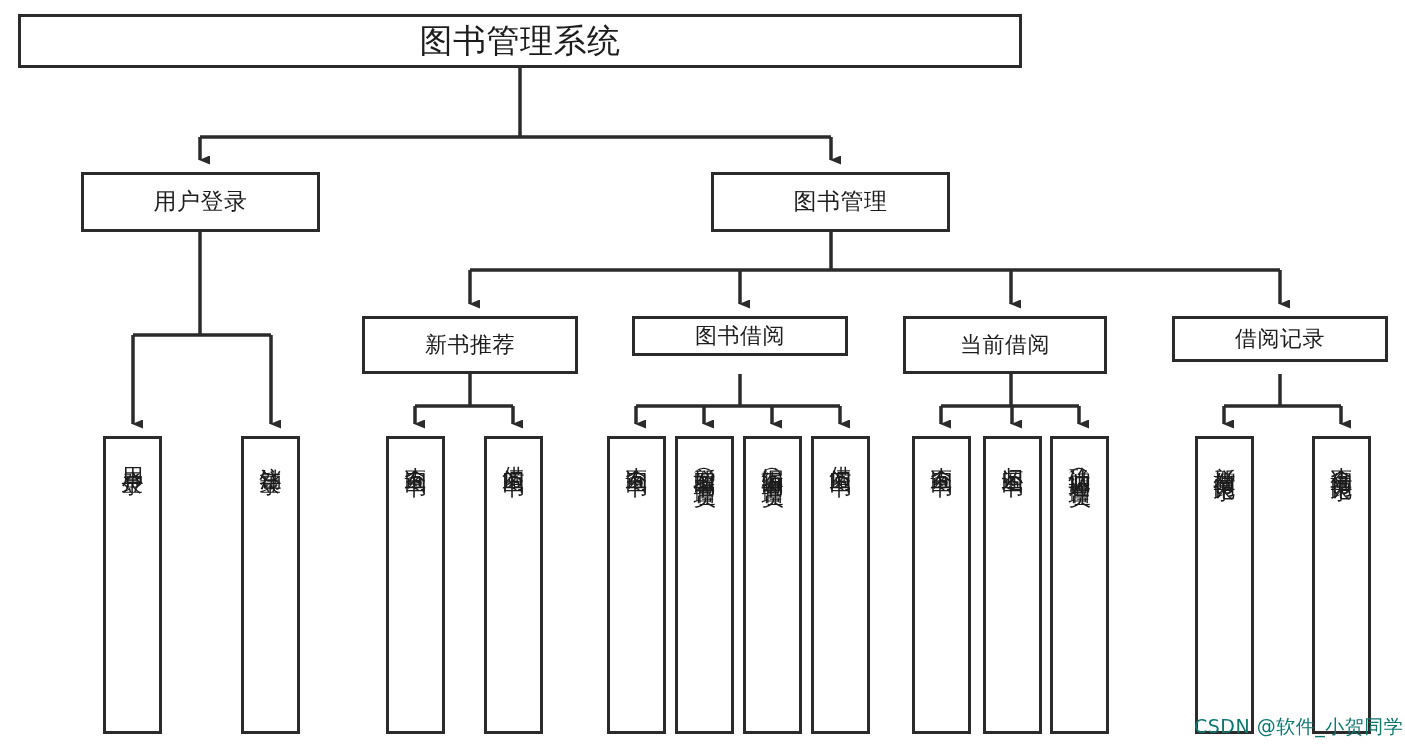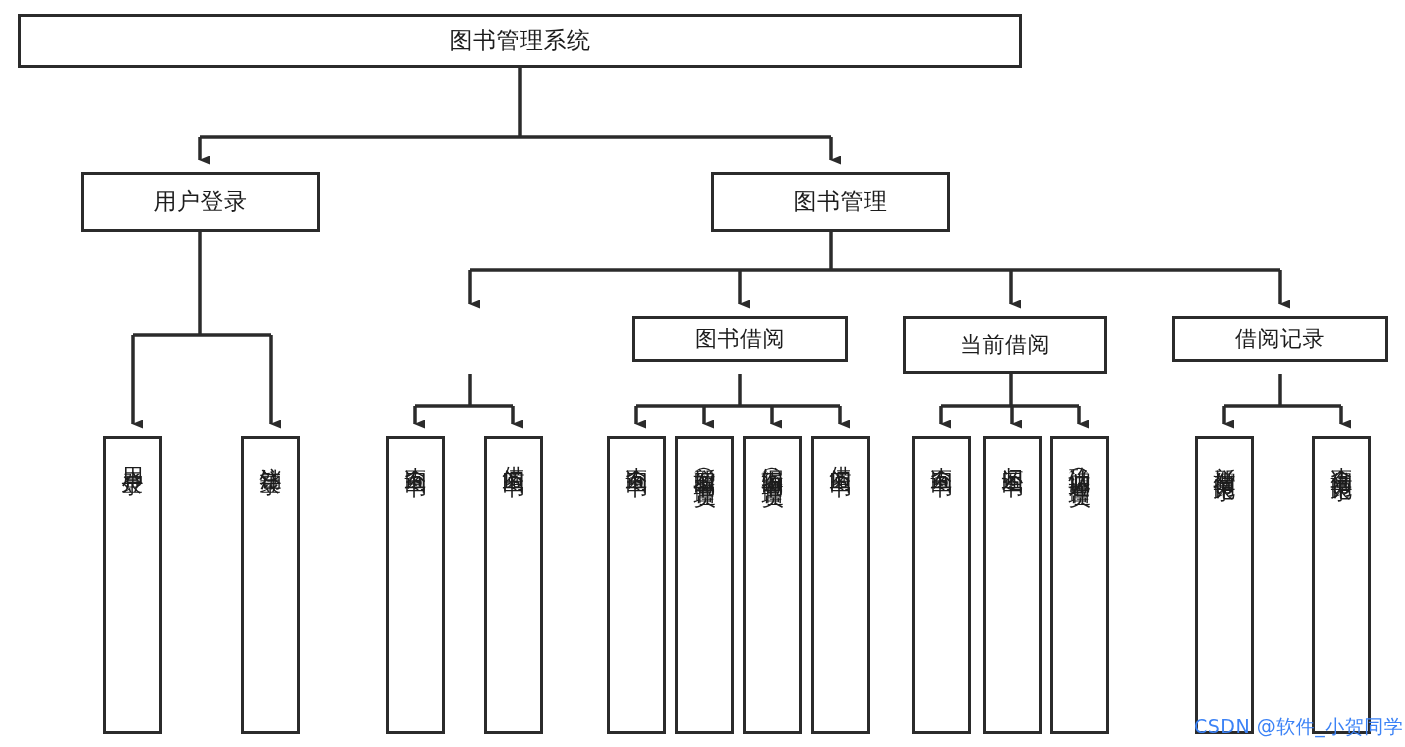--- a/index.html
+++ b/index.html
@@ -34,41 +34,41 @@
     display: flex;
     align-items: center;
     justify-content: center;
     color: #1c1c1c;
   }
   .node .label {
     text-align: center;
     line-height: 1.12;
     letter-spacing: 0.5px;
   }
-  .node.root .label { font-size: 23px; }
+  .node.root .label { font-size: 33px; }
   .node.level2 .label { font-size: 23px; }
   .node.level3 .label { font-size: 22px; }
 
   .node.leaf {
     align-items: flex-start;
     justify-content: center;
     padding-top: 10px;
   }
   .node.leaf .label {
     font-size: 22px;
     writing-mode: vertical-rl;
     text-orientation: upright;
     letter-spacing: 3px;
     line-height: 1;
     white-space: nowrap;
   }
   .watermark {
     position: absolute;
     font-size: 19px;
-    color: #3b82f6;
+    color: #0f766e;
     white-space: nowrap;
     letter-spacing: 0.5px;
     font-family: "DejaVu Sans", "Liberation Sans", sans-serif;
   }
 </style>
 </head>
 <body>
 
 <div id="canvas">
 
@@ -138,21 +138,24 @@
     <span class="label">图书管理系统</span>
   </div>
 
   <div class="node level2" style="left:81px; top:172px; width:239px; height:60px;">
     <span class="label">用户登录</span>
   </div>
   <div class="node level2" style="left:711px; top:172px; width:239px; height:60px;padding-left:20px;">
     <span class="label">图书管理</span>
   </div>
 
-  <div class="node level3" style="left:632px; top:316px; width:216px; height:46px;">
+  <div class="node level3" style="left:362px; top:316px; width:216px; height:58px;">
+    <span class="label">新书推荐</span>
+  </div>
+  <div class="node level3" style="left:632px; top:316px; width:216px; height:40px;">
     <span class="label">图书借阅</span>
   </div>
   <div class="node level3" style="left:903px; top:316px; width:204px; height:58px;">
     <span class="label">当前借阅</span>
   </div>
   <div class="node level3" style="left:1172px; top:316px; width:216px; height:46px;">
     <span class="label">借阅记录</span>
   </div>
 
   <div class="node leaf" style="left:103px; top:436px; width:59px; height:298px;">

